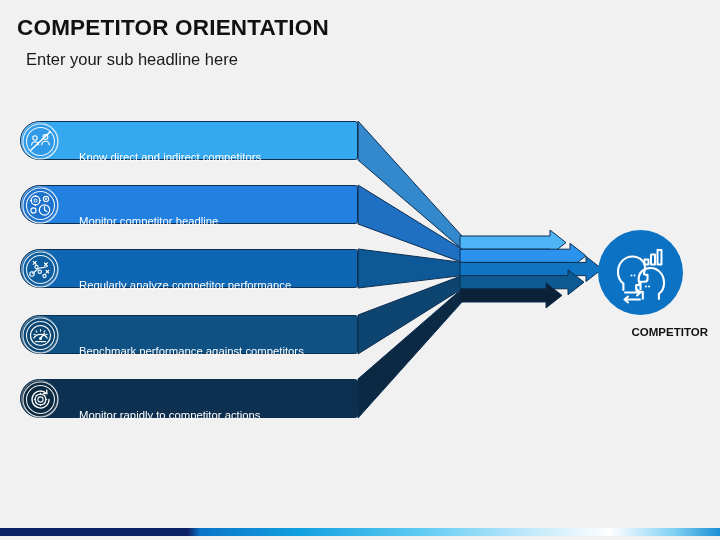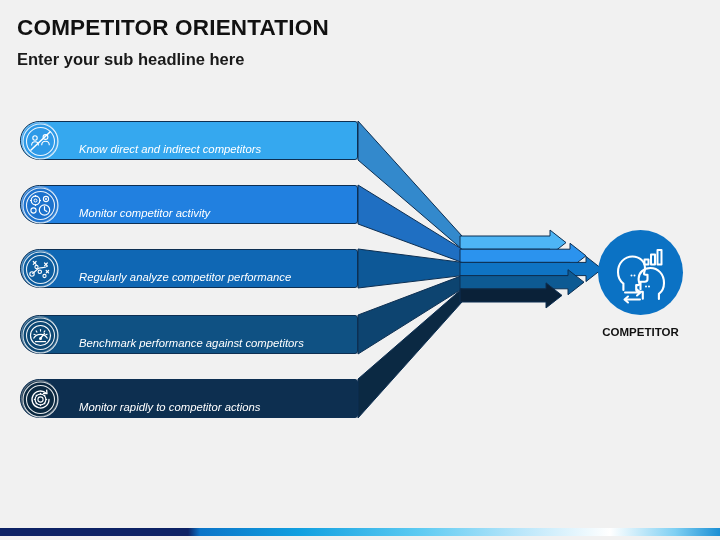--- a/index.html
+++ b/index.html
@@ -12,57 +12,57 @@
   }
   #slide{position:absolute;left:0;top:0;width:720px;height:540px;}
 
   
   .title{
     position:absolute;left:17px;top:15px;
     font-size:22.5px;font-weight:bold;color:#111111;
     letter-spacing:0.2px;white-space:nowrap;
   }
   .subtitle{
-    position:absolute;left:17px;top:50px;
-    font-size:16.5px;font-weight:bold;color:#1a1a1a;
+    position:absolute;left:26px;top:50px;
+    font-size:16.5px;font-weight:normal;color:#1a1a1a;
     white-space:nowrap;
   }
 
   
   .row{position:absolute;left:20px;height:39px;}
   .bar{
     position:absolute;left:0;top:0;width:338px;height:39px;
     border-radius:19.5px 3px 3px 19.5px;
     border:1px solid #0d2f52;
     box-sizing:border-box;
   }
   .bar-label{
-    position:absolute;left:59px;top:8px;height:39px;
+    position:absolute;left:59px;top:16px;height:39px;
     display:flex;align-items:center;
-    font-size:11.3px;color:#ffffff;white-space:nowrap;font-style:italic;
+    font-size:11.3px;color:#ffffff;white-space:nowrap;
   }
   .icon-circle{
     position:absolute;left:1px;top:1px;
     width:37px;height:37px;border-radius:50%;
     box-sizing:border-box;
   }
   .icon-circle svg{position:absolute;left:0;top:0;}
 
   
   #stage{position:absolute;left:0;top:0;width:720px;height:540px;pointer-events:none;}
 
   
   .hub-circle{
     position:absolute;left:598px;top:230px;width:85px;height:85px;
     border-radius:50%;background:#0b72c4;
   }
   .hub-circle svg{position:absolute;left:0;top:0;}
   .hub-label{
     position:absolute;left:573px;top:325px;width:135px;
-    text-align:center;font-size:11.5px;font-weight:bold;color:#111;
+    text-align:right;font-size:11.5px;font-weight:bold;color:#111;
     line-height:14px;
   }
   .hub-label span{display:block;}
 
   
   .footer-strip{
     position:absolute;left:0;top:528px;width:720px;height:8px;
     background:linear-gradient(to right,
       #0d2265 0px, #0d2265 188px,
       #0b74c8 200px, #12a0e0 300px,
@@ -121,21 +121,21 @@
           <line x1="8" y1="13.5" x2="9.6" y2="13.5"></line>
             <line x1="17.4" y1="13.5" x2="19" y2="13.5"></line>
         </g>
         <circle cx="24" cy="12" r="2.6" fill="none" stroke="#fff" stroke-width="1.1"></circle>
         <circle cx="24" cy="12" r="1" fill="#fff"></circle>
         <circle cx="11.5" cy="23.5" r="2.6" fill="none" stroke="#fff" stroke-width="1.1"></circle>
         <circle cx="22.5" cy="23" r="5.2" fill="none" stroke="#fff" stroke-width="1.2"></circle>
         <path d="M22.5 19.6v3.4l2.3 1.6" fill="none" stroke="#fff" stroke-width="1.2" stroke-linecap="round"></path>
       </svg>
     </div>
-    <div class="bar-label">Monitor competitor activity</div>
+    <div class="bar-label">Monitor competitor headline</div>
   </div>
 
   <div class="row" style="top:249px">
     <div class="bar" style="background: rgb(15, 103, 180);"></div>
     <div class="icon-circle" style="background: rgb(13, 93, 159); border: 1px solid rgba(255, 255, 255, 0.35);">
       <svg width="37" height="37" viewBox="0 0 37 37">
         <circle cx="18.5" cy="18.5" r="17.5" fill="none" stroke="#ffffff" stroke-opacity=".85" stroke-width="1.1"></circle>
         <circle cx="18.5" cy="18.5" r="14" fill="none" stroke="#ffffff" stroke-opacity=".9" stroke-width="1.1"></circle>
         <path d="M10 22.5c3-1 4.5-4.5 7.5-5.5s6 .5 8-2" fill="none" stroke="#fff" stroke-width="1.1"></path>
         <circle cx="10" cy="23" r="2.2" fill="none" stroke="#fff" stroke-width="1.1"></circle>

